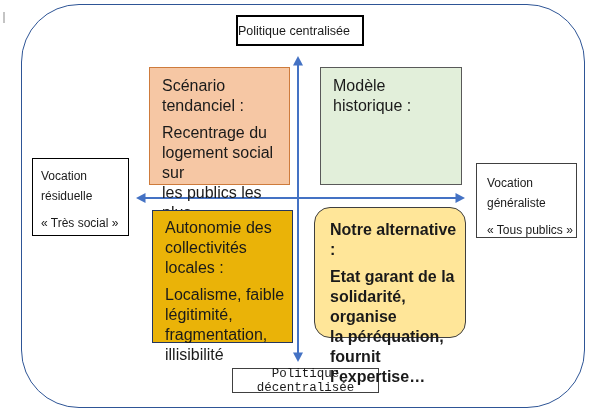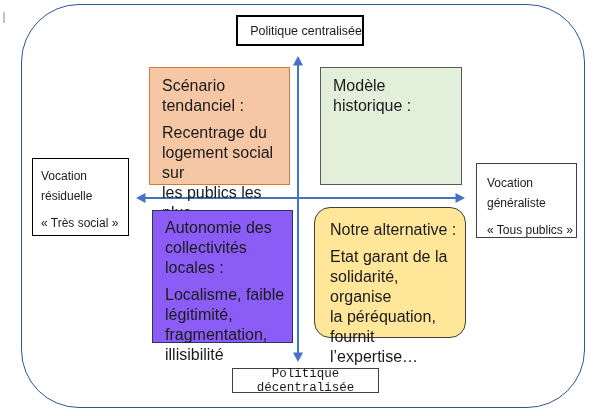--- a/index.html
+++ b/index.html
@@ -31,21 +31,21 @@
 
   .axis-label {
     position: absolute;
     background: #ffffff;
     box-sizing: border-box;
     font-size: 12.5px;
   }
   .axis-label.centered {
     display: flex;
     align-items: center;
-    justify-content: flex-end;
+    justify-content: flex-start;
     text-align: center;
   }
   #label-top    { left: 236px; top: 15px;  width: 128px; height: 31px; border: 2px solid #000000; }
   #label-bottom { left: 232px; top: 368px; width: 147px; height: 25px; border: 1px solid #404040; font-family: Liberation Mono, monospace; }
   #label-left   { left: 32px;  top: 158px; width: 97px;  height: 78px; border: 1px solid #000000;
                   padding: 7px 2px 0 8px;  font-size: 12px; line-height: 20px; }
   #label-right  { left: 476px; top: 163px; width: 101px; height: 75px; border: 1px solid #404040;
                   padding: 9px 2px 0 10px; font-size: 12px; line-height: 20px; }
   .axis-name  { white-space: pre-line; }
   .axis-quote { margin-top: 7px; white-space: nowrap; }
@@ -57,24 +57,24 @@
     line-height: 20px;
   }
   .quad-title { white-space: pre-line; }
   .quad-body  { white-space: pre-line; margin-top: 7px; }
 
   #quad-tl { left: 149px; top: 67px;  width: 141px; height: 118px;
              background: #F6C7A4; border: 1.5px solid #CE7B3C; padding: 8px 3px 0 12px; }
   #quad-tr { left: 320px; top: 67px;  width: 142px; height: 118px;
              background: #E2EFDA; border: 1px solid #595959; padding: 8px 3px 0 12px; }
   #quad-bl { left: 152px; top: 210px; width: 141px; height: 133px;
-             background: #8b5cf6; border: 1.5px solid #24365F; padding: 7px 3px 0 12px; }
+             background: #eab308; border: 1.5px solid #24365F; padding: 7px 3px 0 12px; }
   #quad-br { left: 314px; top: 207px; width: 152px; height: 131px;
              background: #FFE699; border: 1.5px solid #3F3F3F; border-radius: 16px;
-             padding: 12px 5px 4px 15px; }
+             padding: 12px 5px 4px 15px; font-weight: bold; }
 </style>
 </head>
 <body>
 
 <div class="canvas">
 
   <div class="frame"></div>
   <div class="edge-mark"></div>
 
   <svg class="arrows" width="606" height="416" viewBox="0 0 606 416">

